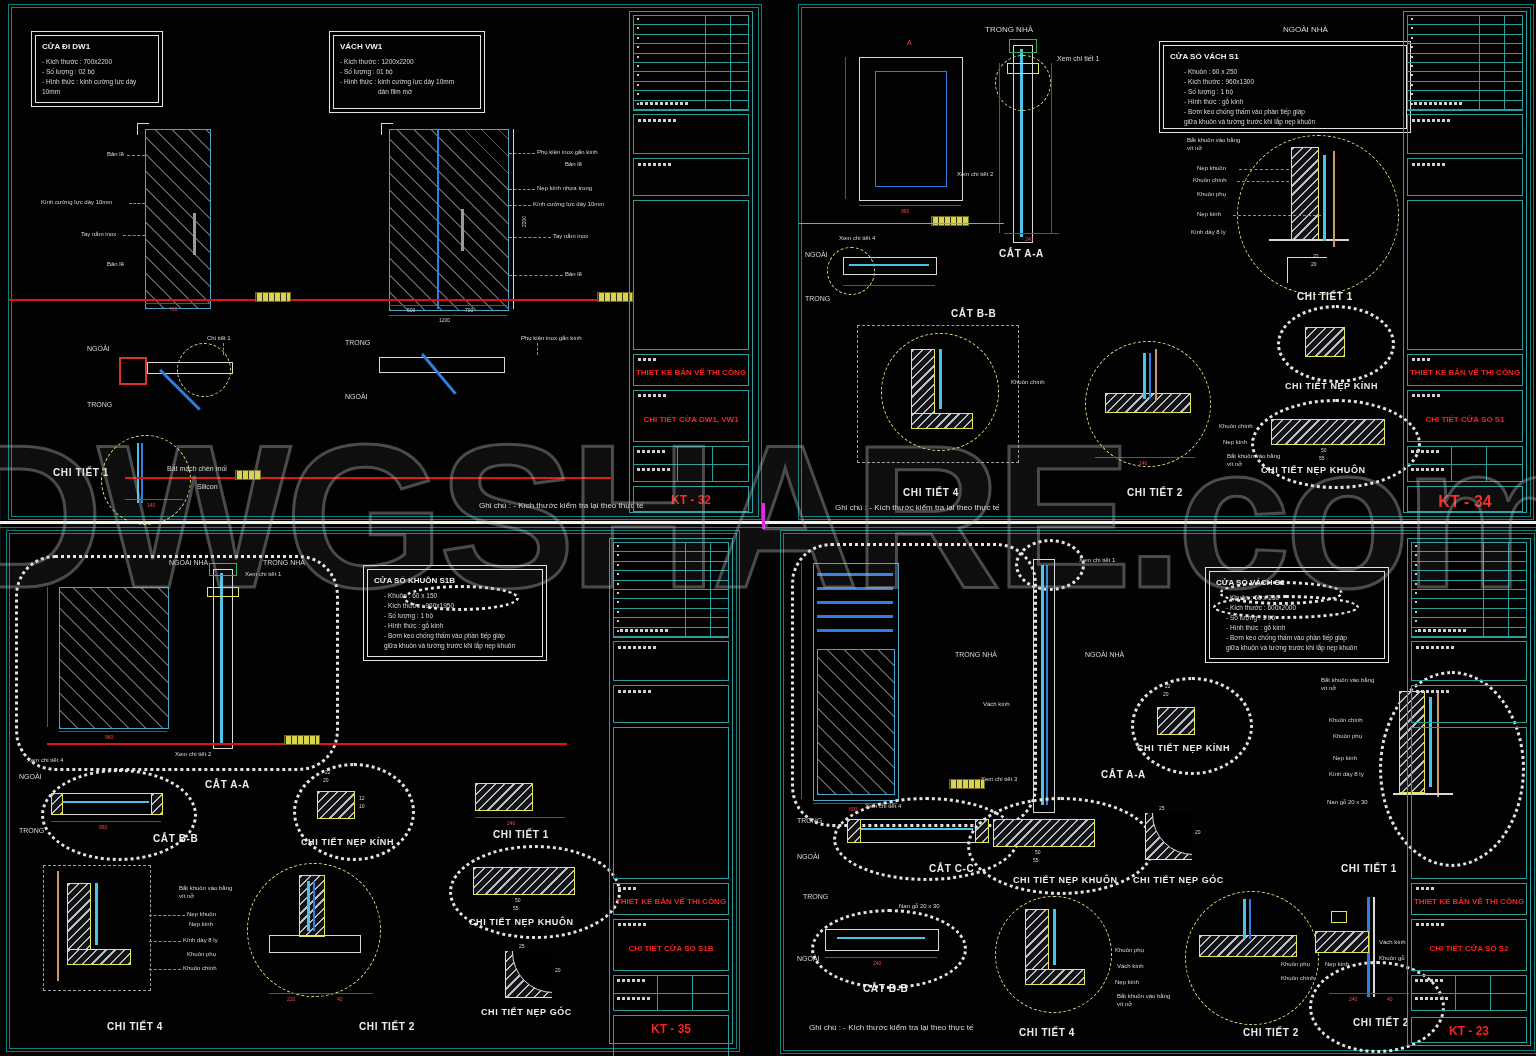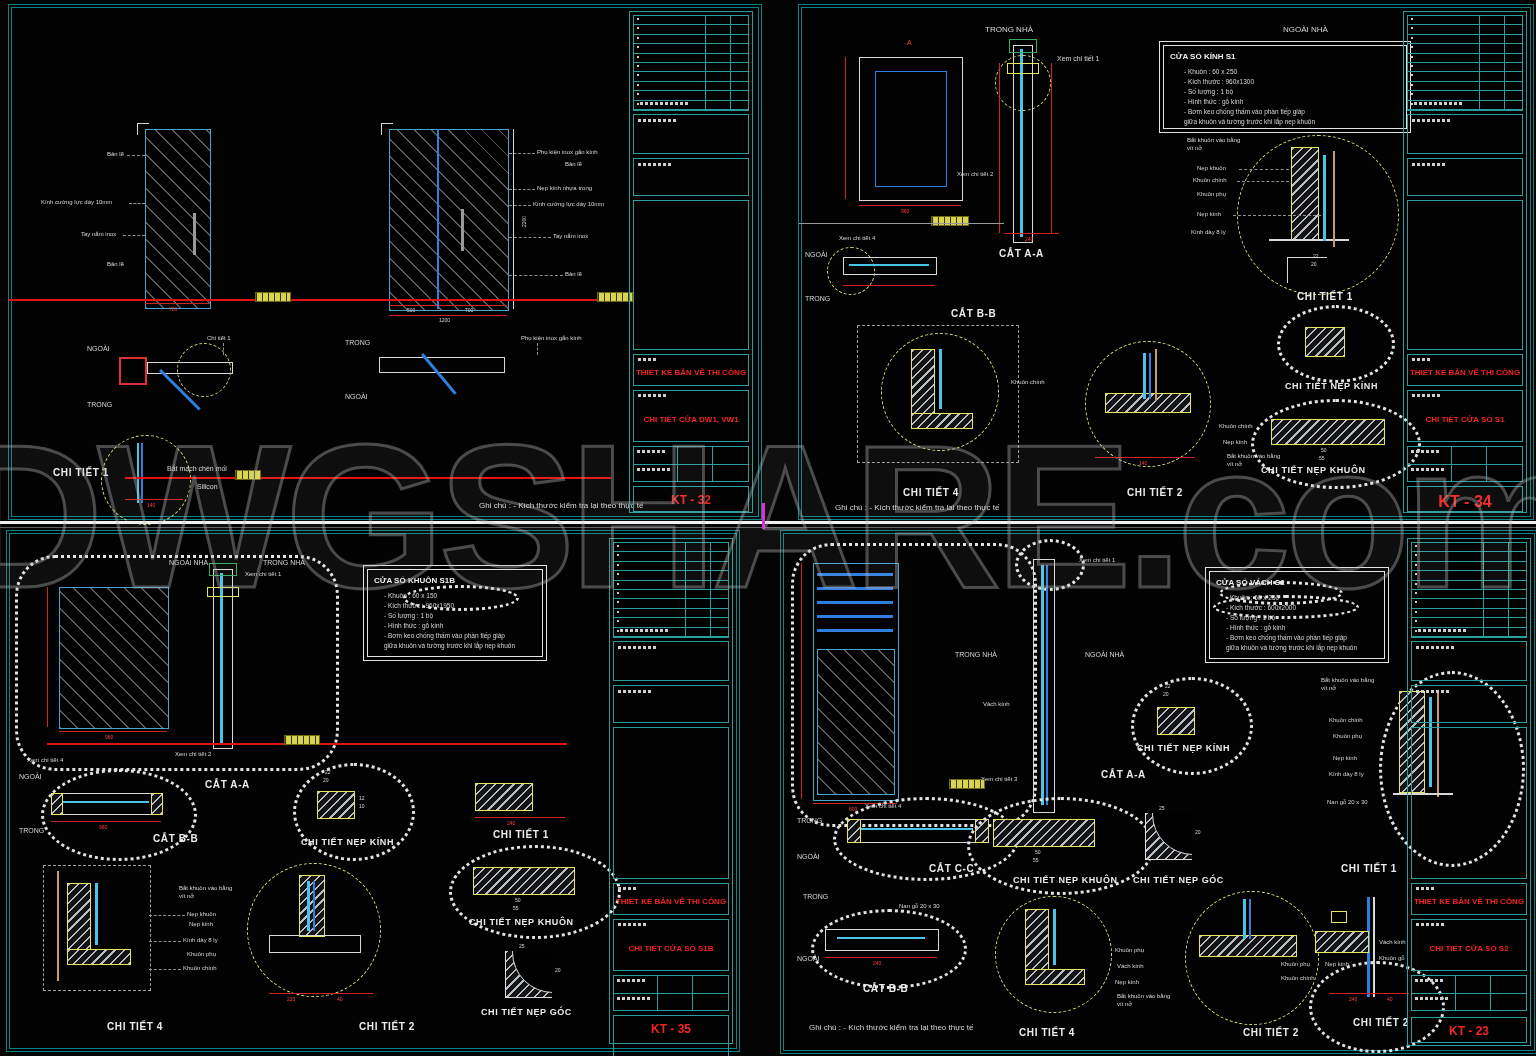--- a/index.html
+++ b/index.html
@@ -58,20 +58,33 @@
   .divG{position:absolute;left:0;top:527px;width:1536px;height:1px;background:#5c5c5c;z-index:40}
   .mag{position:absolute;left:762px;top:503px;width:3px;height:26px;background:#dd22dd;z-index:41}
   .wm{position:absolute;left:50%;top:398px;transform:translateX(-50%);font-size:205px;font-weight:bold;
       letter-spacing:-6px;white-space:nowrap;color:rgba(255,255,255,.05);
       -webkit-text-stroke:3px rgba(185,185,185,.38);z-index:60;pointer-events:none}
 </style>
 </head>
 <body>
 
 <div class="sheet" style="left:8px;top:4px;width:752px;height:514px">
+  <div class="spec" style="left:22px;top:26px;width:132px;height:76px">
+    <div class="st">CỬA ĐI DW1</div>
+    <div class="sl">- Kích thước : 700x2200</div>
+    <div class="sl">- Số lượng : 02 bộ</div>
+    <div class="sl">- Hình thức : kính cường lực dày 10mm</div>
+  </div>
+  <div class="spec" style="left:320px;top:26px;width:156px;height:82px">
+    <div class="st">VÁCH VW1</div>
+    <div class="sl">- Kích thước : 1200x2200</div>
+    <div class="sl">- Số lượng : 01 bộ</div>
+    <div class="sl">- Hình thức : kính cường lực dày 10mm</div>
+    <div class="sl" style="margin-left:38px">dán film mờ</div>
+  </div>
 
   <div class="ln w" style="left:128px;top:118px;width:12px;height:1px"></div>
   <div class="ln w" style="left:128px;top:118px;width:1px;height:12px"></div>
   <div class="bc hg" style="left:136px;top:124px;width:64px;height:178px"></div>
   <div class="ln gy" style="left:184px;top:208px;width:3px;height:42px"></div>
   <div class="ln rd" style="left:136px;top:298px;width:64px;height:1px"></div>
   <div class="t r f5" style="left:160px;top:301px">700</div>
   <div class="t f6" style="left:98px;top:146px">Bản lề</div>
   <div class="t f6" style="left:32px;top:194px">Kính cường lực dày 10mm</div>
   <div class="t f6" style="left:72px;top:226px">Tay nắm inox</div>
@@ -200,21 +213,21 @@
   <div class="t f6" style="left:40px;top:230px">Xem chi tiết 4</div>
   <div class="dc" style="left:28px;top:242px;width:46px;height:46px"></div>
   <div class="bx" style="left:44px;top:252px;width:92px;height:16px"></div>
   <div class="ln cy" style="left:50px;top:259px;width:80px;height:2px"></div>
   <div class="t f7" style="left:6px;top:246px">NGOÀI</div>
   <div class="t f7" style="left:6px;top:290px">TRONG</div>
   <div class="ln rd" style="left:44px;top:280px;width:92px;height:1px"></div>
   <div class="t cap f10" style="left:152px;top:303px">CẮT B-B</div>
 
   <div class="spec" style="left:360px;top:36px;width:252px;height:92px">
-    <div class="st">CỬA SỔ KÍNH S1</div>
+    <div class="st">CỬA SỔ VÁCH S1</div>
     <div class="sl" style="margin-left:14px">- Khuôn : 60 x 250</div>
     <div class="sl" style="margin-left:14px">- Kích thước : 960x1300</div>
     <div class="sl" style="margin-left:14px">- Số lượng : 1 bộ</div>
     <div class="sl" style="margin-left:14px">- Hình thức : gỗ kính</div>
     <div class="sl" style="margin-left:14px">- Bơm keo chống thấm vào phần tiếp giáp</div>
     <div class="sl" style="margin-left:14px">giữa khuôn và tường trước khi lắp nẹp khuôn</div>
   </div>
 
   <div class="dc" style="left:438px;top:130px;width:160px;height:158px"></div>
   <div class="by hf" style="left:492px;top:142px;width:26px;height:92px"></div>

